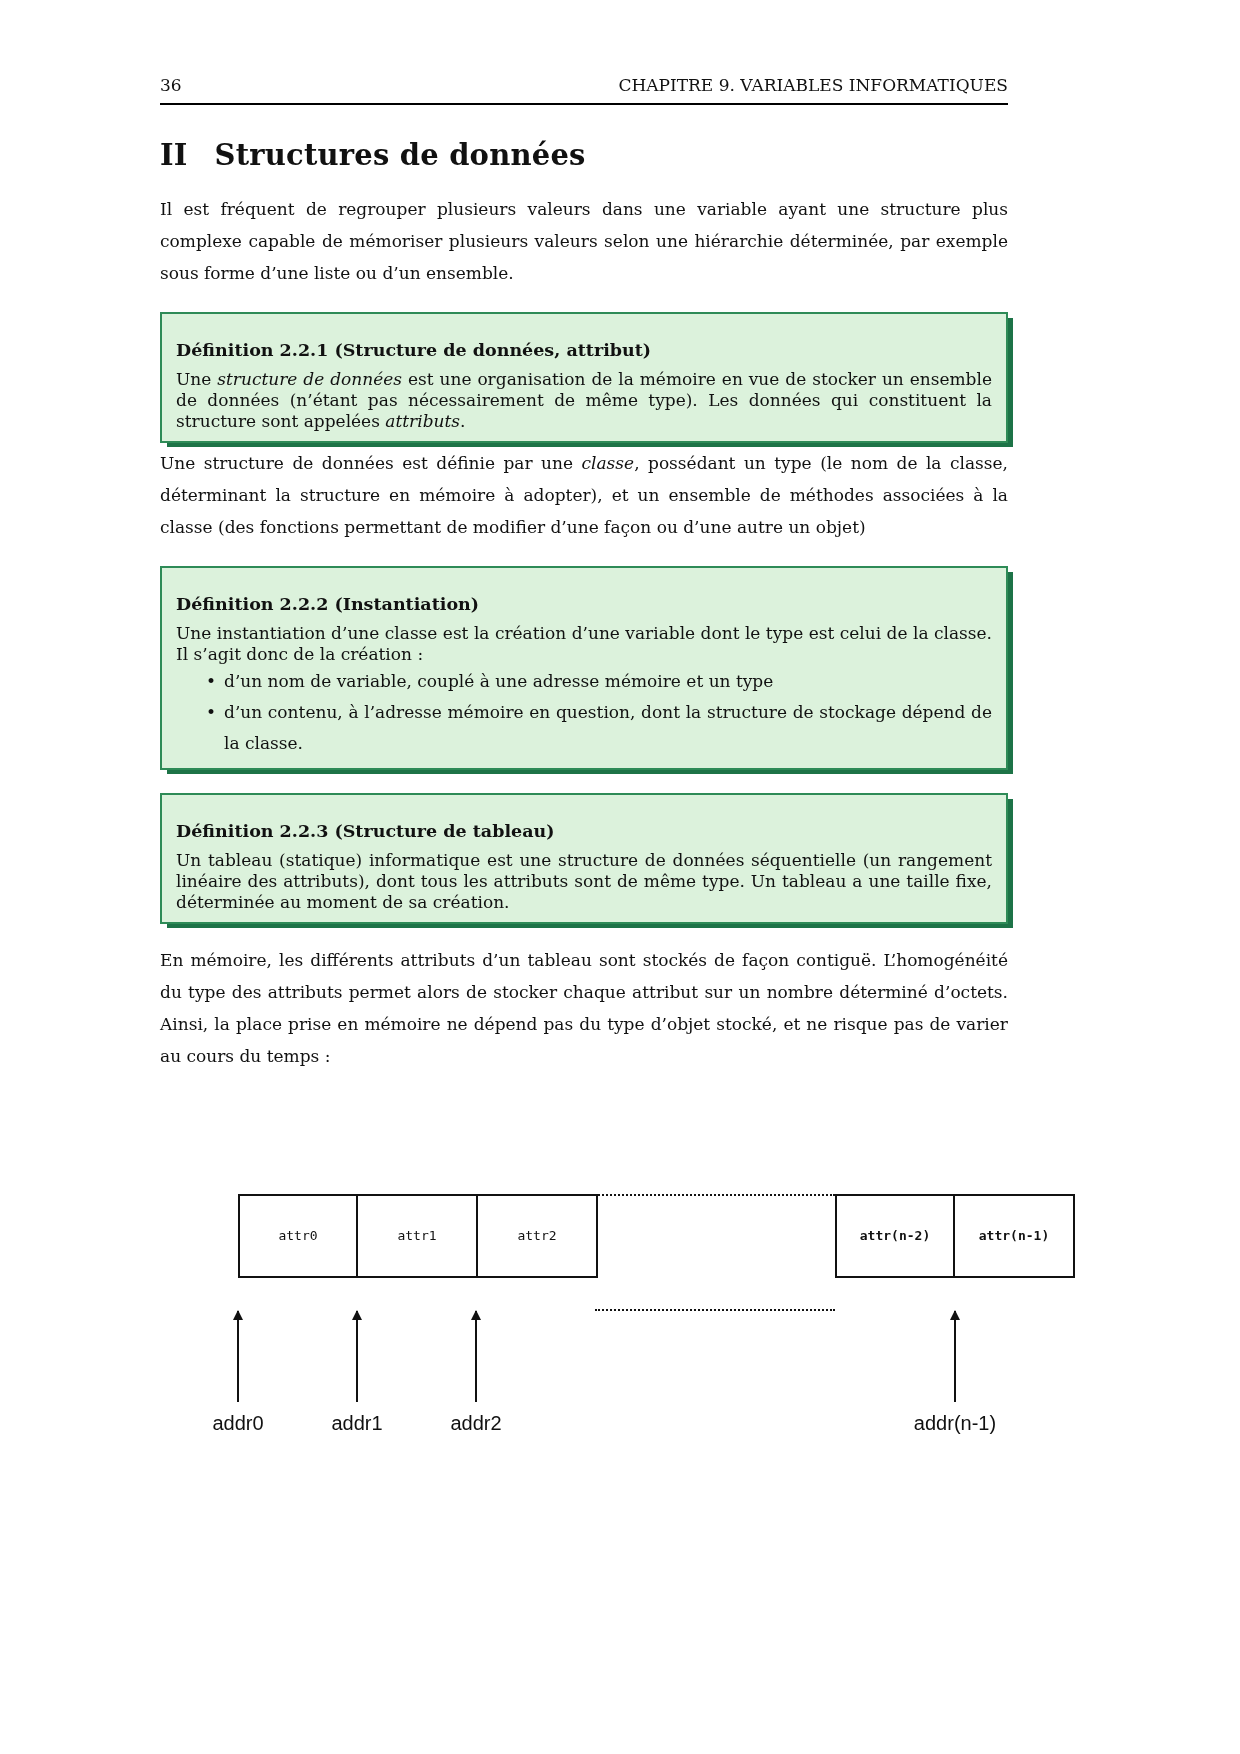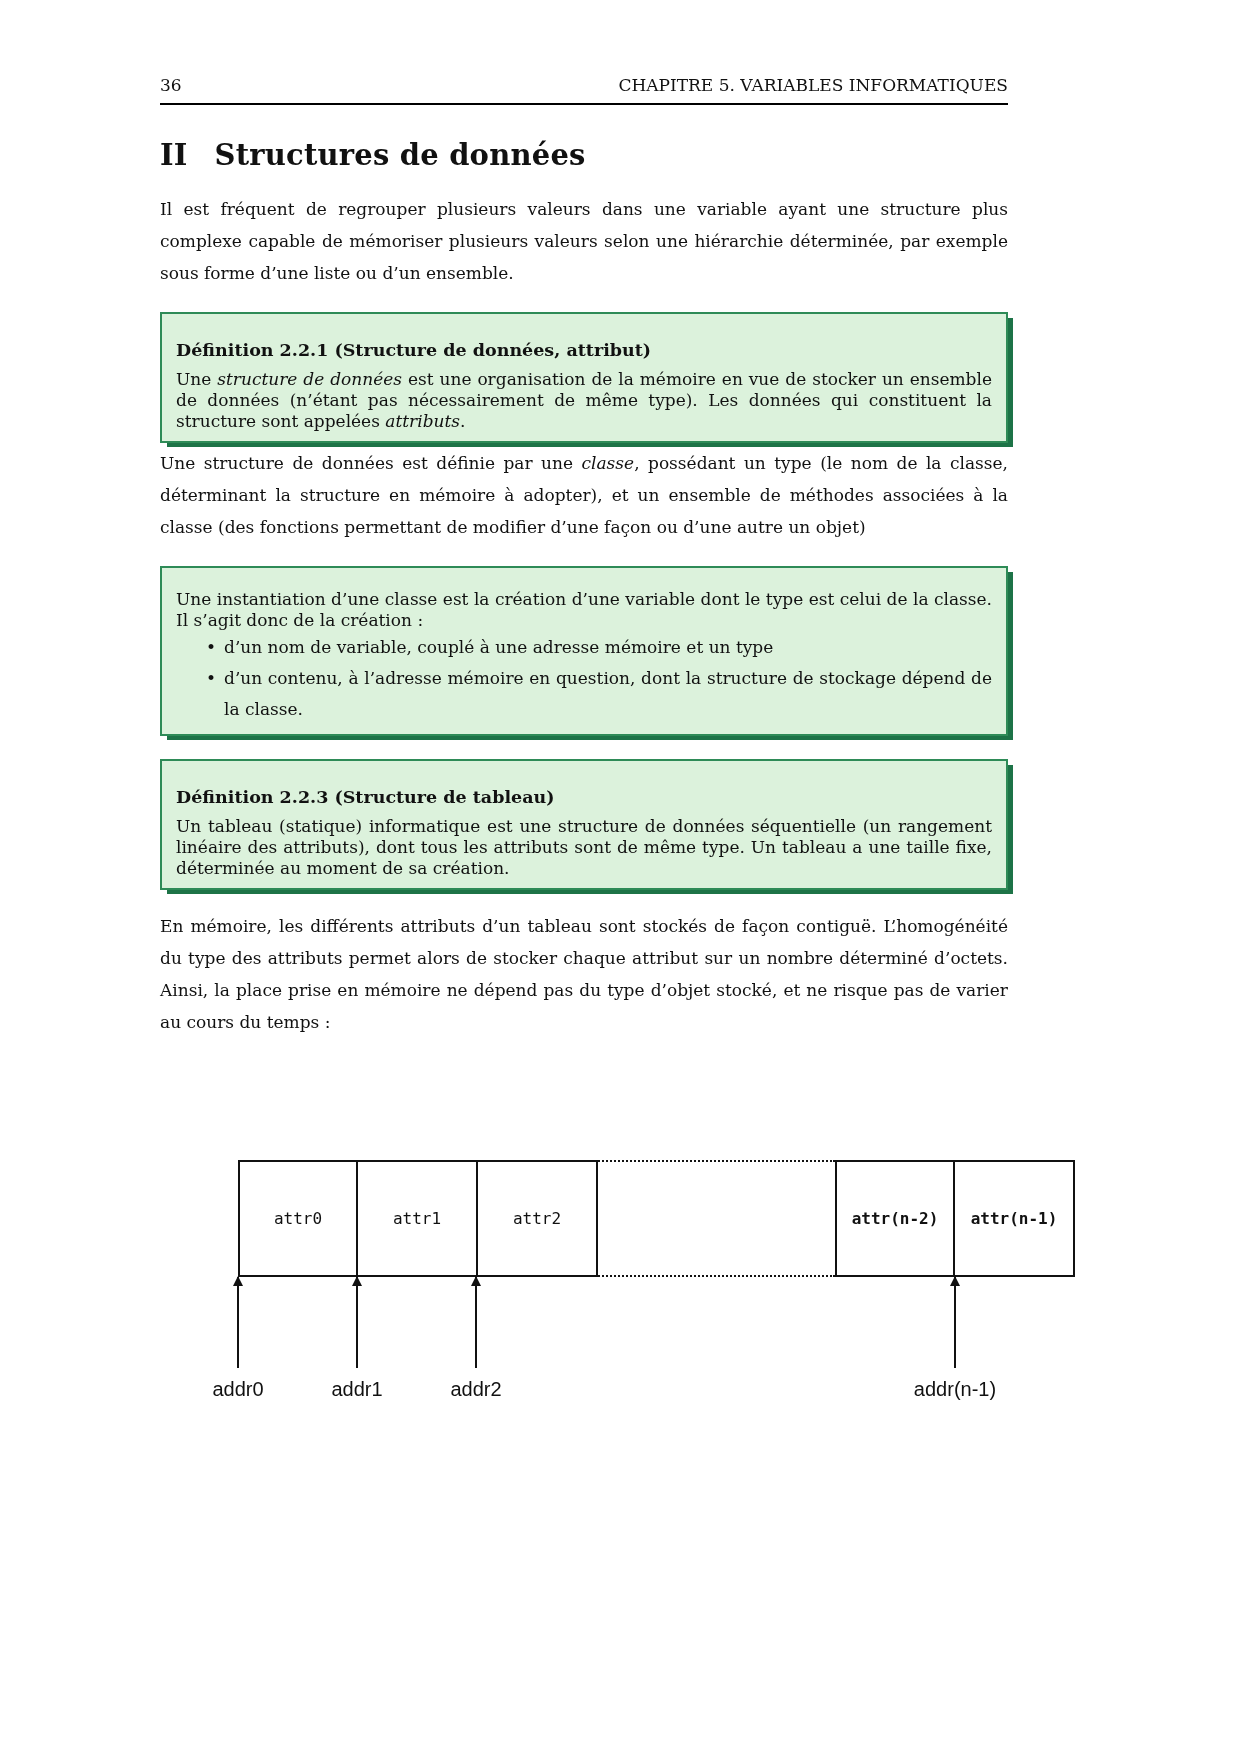--- a/index.html
+++ b/index.html
@@ -36,24 +36,24 @@
   .defbullets li { position:relative; padding-left:48px; line-height:31px; text-align:justify; }
   .defbullets li::before { content:"\2022"; position:absolute; left:30px; top:0; }
 
   
   .seg-i { font-style:italic; }
 
   
   .memfig { position:relative; margin:122px 0 0 78px; height:252px; width:840px; }
   .cellrow { position:absolute; top:0; display:flex; }
   .cell {
-    box-sizing:border-box; width:120px; height:117px;
+    box-sizing:border-box; width:120px; height:84px;
     border:2px solid var(--diagram_line,#111);
     display:flex; align-items:center; justify-content:center;
-    font-family:"DejaVu Sans Mono","Liberation Mono",monospace; font-size:16px;
+    font-family:"DejaVu Sans Mono","Liberation Mono",monospace; font-size:13px;
   }
   .cell + .cell { border-left:0; }
   .group1 { left:0; }
   .group2 { left:597px;font-weight:bold; }
   .dotline { position:absolute; left:357px; width:240px; border-top:2px dotted var(--diagram_line,#111); }
   .dotline.top { top:0; }
   .dotline.bot { top:115px; }
   .uparrow { position:absolute; top:117px; height:91px; width:2px; background:var(--diagram_line,#111); }
   .uparrow::before {
     content:""; position:absolute; top:-1px; left:-4px;
@@ -67,38 +67,39 @@
   }
 </style>
 </head>
 <body>
 
 <div class="page">
   <div class="content">
 
     <div class="pagehead">
       <span>36</span>
-      <span>CHAPITRE 5.  VARIABLES INFORMATIQUES</span>
+      <span>CHAPITRE 9.  VARIABLES INFORMATIQUES</span>
     </div>
     <div class="headrule"></div>
 
     <div class="section">
       <span class="secnum">II</span><span>Structures de données</span>
     </div>
 
     <p class="para">Il est fréquent de regrouper plusieurs valeurs dans une variable ayant une structure plus complexe capable de mémoriser plusieurs valeurs selon une hiérarchie déterminée, par exemple sous forme d’une liste ou d’un ensemble.</p>
 
     <section class="defbox">
       <div class="deftitle">Définition 2.2.1 (Structure de données, attribut)</div>
       <p class="defbody para"><span class="seg-n">Une </span><span class="seg-i">structure de données</span><span class="seg-n"> est une organisation de la mémoire en vue de stocker un ensemble de données (n’étant pas nécessairement de même type). Les données qui constituent la structure sont appelées </span><span class="seg-i">attributs</span><span class="seg-n">.</span></p>
     </section>
 
     <p class="para tight"><span class="seg-n">Une structure de données est définie par une </span><span class="seg-i">classe</span><span class="seg-n">, possédant un type (le nom de la classe, déterminant la structure en mémoire à adopter), et un ensemble de méthodes associées à la classe (des fonctions permettant de modifier d’une façon ou d’une autre un objet)</span></p>
 
     <section class="defbox">
+      <div class="deftitle">Définition 2.2.2 (Instantiation)</div>
       <p class="defbody para"><span class="seg-n">Une instantiation d’une classe est la création d’une variable dont le type est celui de la classe. Il s’agit donc de la création :</span></p>
       <ul class="defbullets">
         <li>d’un nom de variable, couplé à une adresse mémoire et un type</li>
         <li>d’un contenu, à l’adresse mémoire en question, dont la structure de stockage dépend de la classe.</li>
       </ul>
     </section>
 
 
     <section class="defbox">
       <div class="deftitle">Définition 2.2.3 (Structure de tableau)</div>

